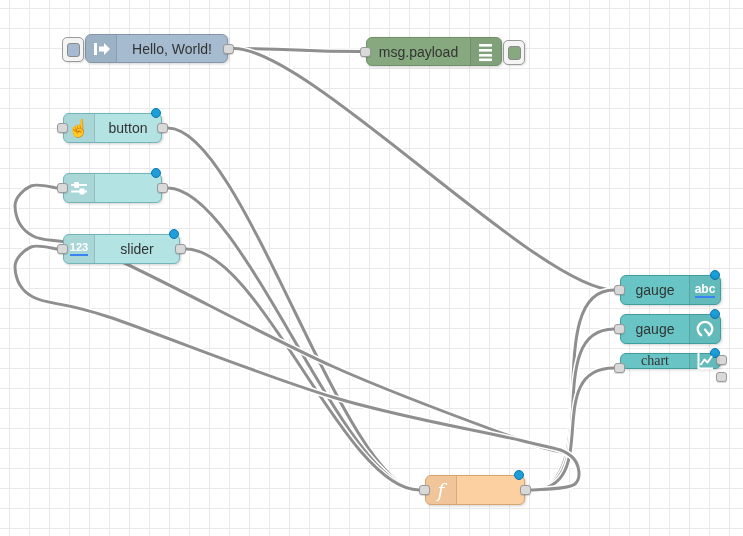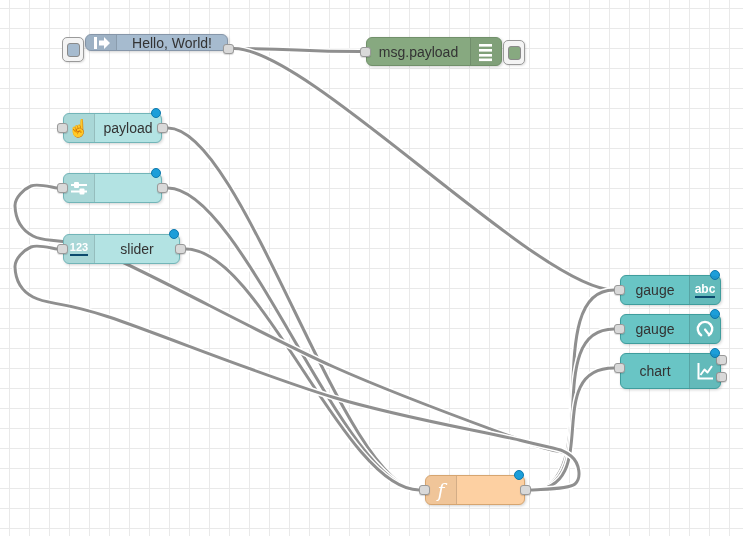--- a/index.html
+++ b/index.html
@@ -39,21 +39,21 @@
     top:-6px;right:0px;
   }
   .side-btn{
     position:absolute;width:22px;height:25px;border-radius:5px;
     background:#f4f4f4;border:1.5px solid #9a9a9a;box-sizing:border-box;
     display:flex;align-items:center;justify-content:center;
     box-shadow:1px 1px 2px rgba(0,0,0,0.12);
   }
   .side-btn .inner{width:13px;height:14px;border-radius:3px;border:1px solid #8a8a8a;box-sizing:border-box;}
   .glyph-text{color:#fff;font-weight:bold;line-height:1;}
-  .underlined{border-bottom:2px solid #0c4a6e;padding-bottom:1px;}
+  .underlined{border-bottom:2px solid #3b82f6;padding-bottom:1px;}
   .fn-glyph{font-family:"DejaVu Serif",serif;font-style:italic;font-size:19px;color:#fff;}
   .hand-glyph{font-size:17px;color:#fff;}
 </style>
 </head>
 <body>
 
 <div id="canvas">
     <svg id="wires" width="743" height="536">
       <path d="M 234 48.5 C 297.0178546128 48.5 296.9821453872 51.5 360 51.5" fill="none" stroke="#ffffff" stroke-width="6" stroke-linecap="round"></path>
       <path d="M 234 48.5 C 297.0178546128 48.5 296.9821453872 51.5 360 51.5" fill="none" stroke="#8f8f8f" stroke-width="3" stroke-linecap="round"></path>
@@ -69,21 +69,21 @@
       <path d="M 531 490 C 606 490 539 290 614 290" fill="none" stroke="#8f8f8f" stroke-width="3" stroke-linecap="round"></path>
       <path d="M 531 490 C 606 490 539 329 614 329" fill="none" stroke="#ffffff" stroke-width="6" stroke-linecap="round"></path>
       <path d="M 531 490 C 606 490 539 329 614 329" fill="none" stroke="#8f8f8f" stroke-width="3" stroke-linecap="round"></path>
       <path d="M 531 490 C 604.7783843683229 490 540.2216156316771 368 614 368" fill="none" stroke="#ffffff" stroke-width="6" stroke-linecap="round"></path>
       <path d="M 531 490 C 604.7783843683229 490 540.2216156316771 368 614 368" fill="none" stroke="#8f8f8f" stroke-width="3" stroke-linecap="round"></path>
       <path d="M 531 490 C 538.3 489.0 568.3 489.7 575 484 C 581.7 478.3 579.7 463.2 571 456 C 562.3 448.8 562.5 455.8 523 441 C 483.5 426.2 403.0 397.8 334 367 C 265.0 336.2 159.2 277.8 109 256 C 58.8 234.2 48.7 244.3 33 236 C 17.3 227.7 15.3 214.3 15 206 C 14.7 197.7 24.0 189.0 31 186 C 38.0 183.0 52.7 187.7 57 188" fill="none" stroke="#ffffff" stroke-width="6" stroke-linecap="round"></path>
       <path d="M 531 490 C 538.3 489.0 568.3 489.7 575 484 C 581.7 478.3 579.7 463.2 571 456 C 562.3 448.8 562.5 455.8 523 441 C 483.5 426.2 403.0 397.8 334 367 C 265.0 336.2 159.2 277.8 109 256 C 58.8 234.2 48.7 244.3 33 236 C 17.3 227.7 15.3 214.3 15 206 C 14.7 197.7 24.0 189.0 31 186 C 38.0 183.0 52.7 187.7 57 188" fill="none" stroke="#8f8f8f" stroke-width="3" stroke-linecap="round"></path>
       <path d="M 531 490 C 538.3 489.0 568.3 489.7 575 484 C 581.7 478.3 579.7 463.2 571 456 C 562.3 448.8 562.5 450.8 523 441 C 483.5 431.3 403.0 418.2 334 397.5 C 265.0 376.8 159.2 333.8 109 317 C 58.8 300.3 48.7 305.3 33 297 C 17.3 288.7 15.3 275.3 15 267 C 14.7 258.7 24.0 250.0 31 247 C 38.0 244.0 52.7 248.7 57 249" fill="none" stroke="#ffffff" stroke-width="6" stroke-linecap="round"></path>
       <path d="M 531 490 C 538.3 489.0 568.3 489.7 575 484 C 581.7 478.3 579.7 463.2 571 456 C 562.3 448.8 562.5 450.8 523 441 C 483.5 431.3 403.0 418.2 334 397.5 C 265.0 376.8 159.2 333.8 109 317 C 58.8 300.3 48.7 305.3 33 297 C 17.3 288.7 15.3 275.3 15 267 C 14.7 258.7 24.0 250.0 31 247 C 38.0 244.0 52.7 248.7 57 249" fill="none" stroke="#8f8f8f" stroke-width="3" stroke-linecap="round"></path>
     </svg>
-    <div class="node icon-left" style="left: 85px; top: 34px; width: 143px; height: 17px; background: rgb(166, 187, 207); border-color: rgb(134, 150, 169);">
+    <div class="node icon-left" style="left: 85px; top: 34px; width: 143px; height: 29px; background: rgb(166, 187, 207); border-color: rgb(134, 150, 169);">
       <div class="iconbox">
         <svg width="20" height="20" viewBox="0 0 20 20">
           <path fill="#fff" d="M3 4 h3 v12 h-3 z"></path>
           <path fill="#fff" d="M8 7.5 h5 V4 l6 6 -6 6 v-3.5 H8 z"></path>
         </svg>
       </div>
       <div class="label">Hello, World!</div>
       <div class="port" style="right: -7px; top: 8.5px;"></div>
       <div class="side-btn" style="left: -24px; top: 2px;">
         <div class="inner" style="background:#a6bbcf"></div>
@@ -103,21 +103,21 @@
       <div class="label">msg.payload</div>
       <div class="port" style="left: -7px; top: 8.5px;"></div>
       <div class="side-btn" style="right: -24px; top: 2px;">
         <div class="inner" style="background:#87a980"></div>
       </div>
     </div>
     <div class="node icon-left" style="left: 63px; top: 113px; width: 99px; height: 30px; background: rgb(179, 227, 227); border-color: rgb(114, 181, 184);">
       <div class="iconbox">
         <span class="hand-glyph">☝</span>
       </div>
-      <div class="label">payload</div>
+      <div class="label">button</div>
       <div class="port" style="left: -7px; top: 9px;"></div>
       <div class="port" style="right: -7px; top: 9px;"></div>
       <div class="changed-dot"></div>
     </div>
     <div class="node icon-left" style="left: 63px; top: 173px; width: 99px; height: 30px; background: rgb(179, 227, 227); border-color: rgb(114, 181, 184);">
       <div class="iconbox">
         <svg width="18" height="18" viewBox="0 0 18 18">
           <g stroke="#fff" stroke-width="2">
             <line x1="1" y1="6" x2="17" y2="6"></line>
             <line x1="1" y1="12.5" x2="17" y2="12.5"></line>
@@ -153,21 +153,21 @@
       <div class="iconbox">
         <svg width="20" height="20" viewBox="0 0 20 20">
           <path d="M6.2 16.2 A 7.2 7.2 0 1 1 13.8 16.2" stroke="#fff" stroke-width="2.4" fill="none" stroke-linecap="round"></path>
           <line x1="10" y1="10.5" x2="13.2" y2="14.6" stroke="#fff" stroke-width="2.2" stroke-linecap="round"></line>
         </svg>
       </div>
       <div class="label">gauge</div>
       <div class="port" style="left: -7px; top: 9px;"></div>
       <div class="changed-dot"></div>
     </div>
-    <div class="node icon-right" style="left: 620px; top: 353px; width: 101px; height: 36px; background: rgb(105, 197, 197); border-color: rgb(63, 157, 157);">
+    <div class="node icon-right" style="left: 620px; top: 353px; width: 101px; height: 16px; background: rgb(105, 197, 197); border-color: rgb(63, 157, 157); font-family: Liberation Serif, serif;">
       <div class="iconbox">
         <svg width="19" height="19" viewBox="0 0 19 19">
           <path d="M2.5 1 V16.5 H17" stroke="#fff" stroke-width="2" fill="none"></path>
           <polyline points="4.5,13 8.5,7.5 11.5,10.5 16,4" stroke="#fff" stroke-width="2" fill="none" stroke-linejoin="round"></polyline>
         </svg>
       </div>
       <div class="label">chart</div>
       <div class="port" style="left: -7px; top: 9px;"></div>
       <div class="port" style="right: -7px; top: 1px;"></div>
       <div class="port" style="right: -7px; top: 18px;"></div>

